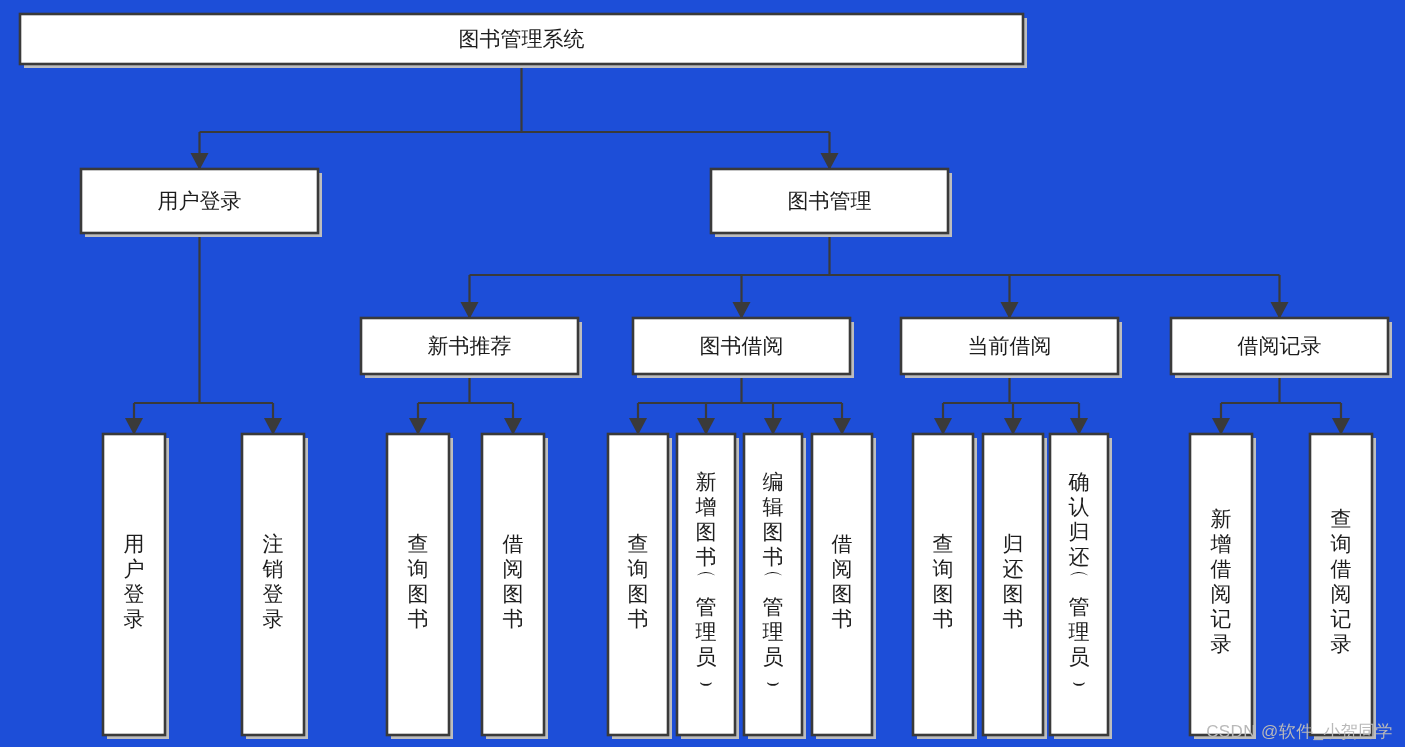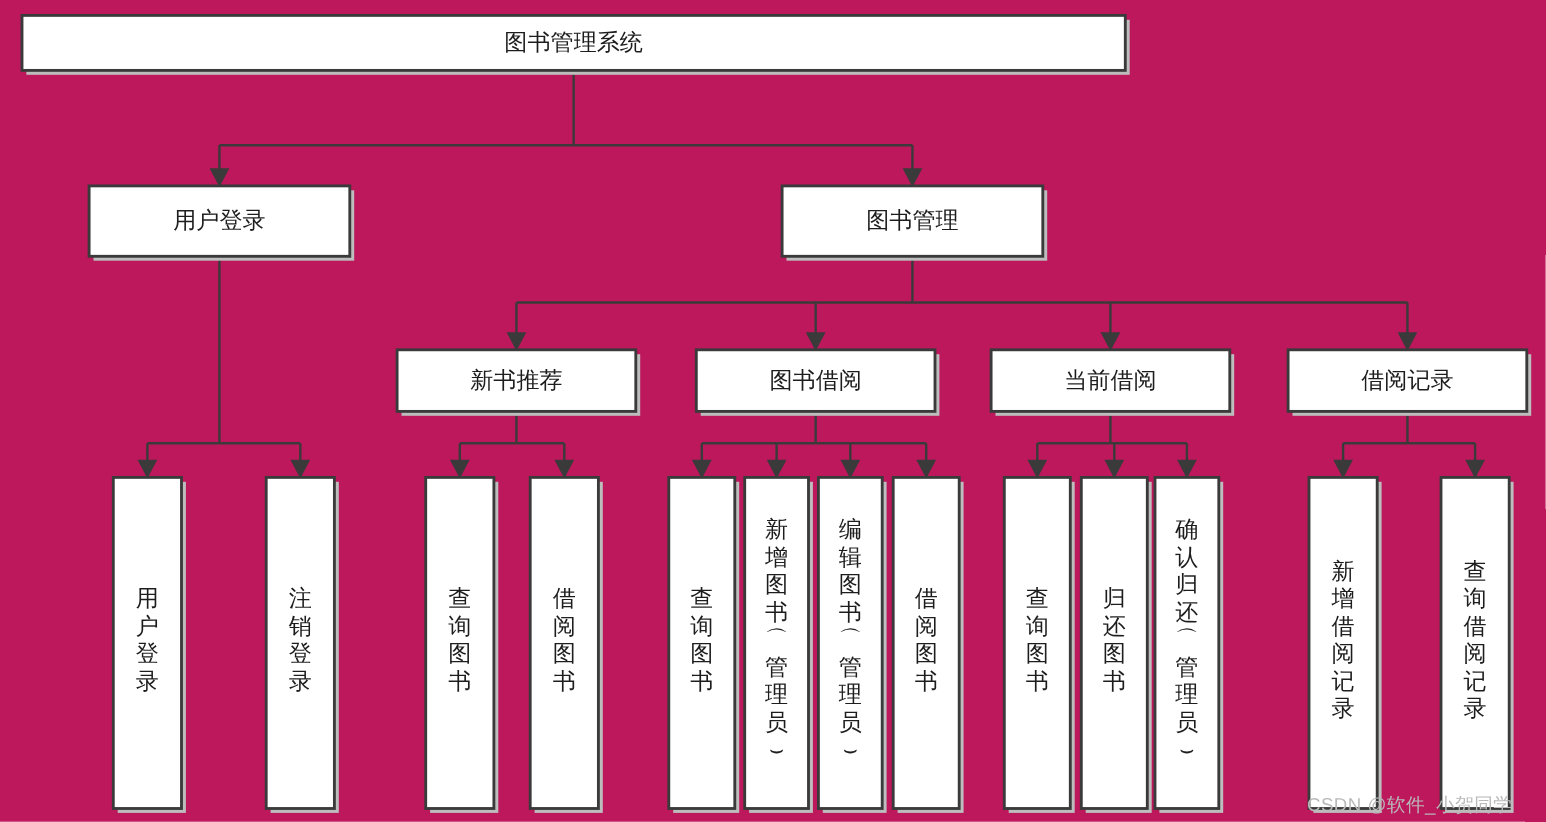--- a/index.html
+++ b/index.html
@@ -10,21 +10,21 @@
   body {
     width: 1405px;
     height: 747px;
     font-family: "Liberation Sans", "DejaVu Sans", sans-serif;
     overflow: hidden;
   }
   #diagram-root {
     position: relative;
     width: 1405px;
     height: 747px;
-    background: #be185d;
+    background: #1d4ed8;
   }
   svg#flow-svg {
     position: absolute;
     left: 0;
     top: 0;
     width: 1405px;
     height: 747px;
     display: block;
   }
   .node-box {
@@ -54,21 +54,21 @@
     dominant-baseline: middle;
   }
   .node-label-v {
     font-family: "Liberation Sans", "DejaVu Sans", sans-serif;
     font-size: 21px;
     fill: #1d1d1d;
     text-anchor: middle;
   }
   .watermark {
     position: absolute;
-    right: 30px;
+    right: 12px;
     bottom: 4px;
     font-family: "Liberation Sans", "DejaVu Sans", sans-serif;
     font-size: 17px;
     color: #b9b9b9;
     letter-spacing: 0.4px;
     white-space: nowrap;
     pointer-events: none;
   }
 </style>
 </head>

